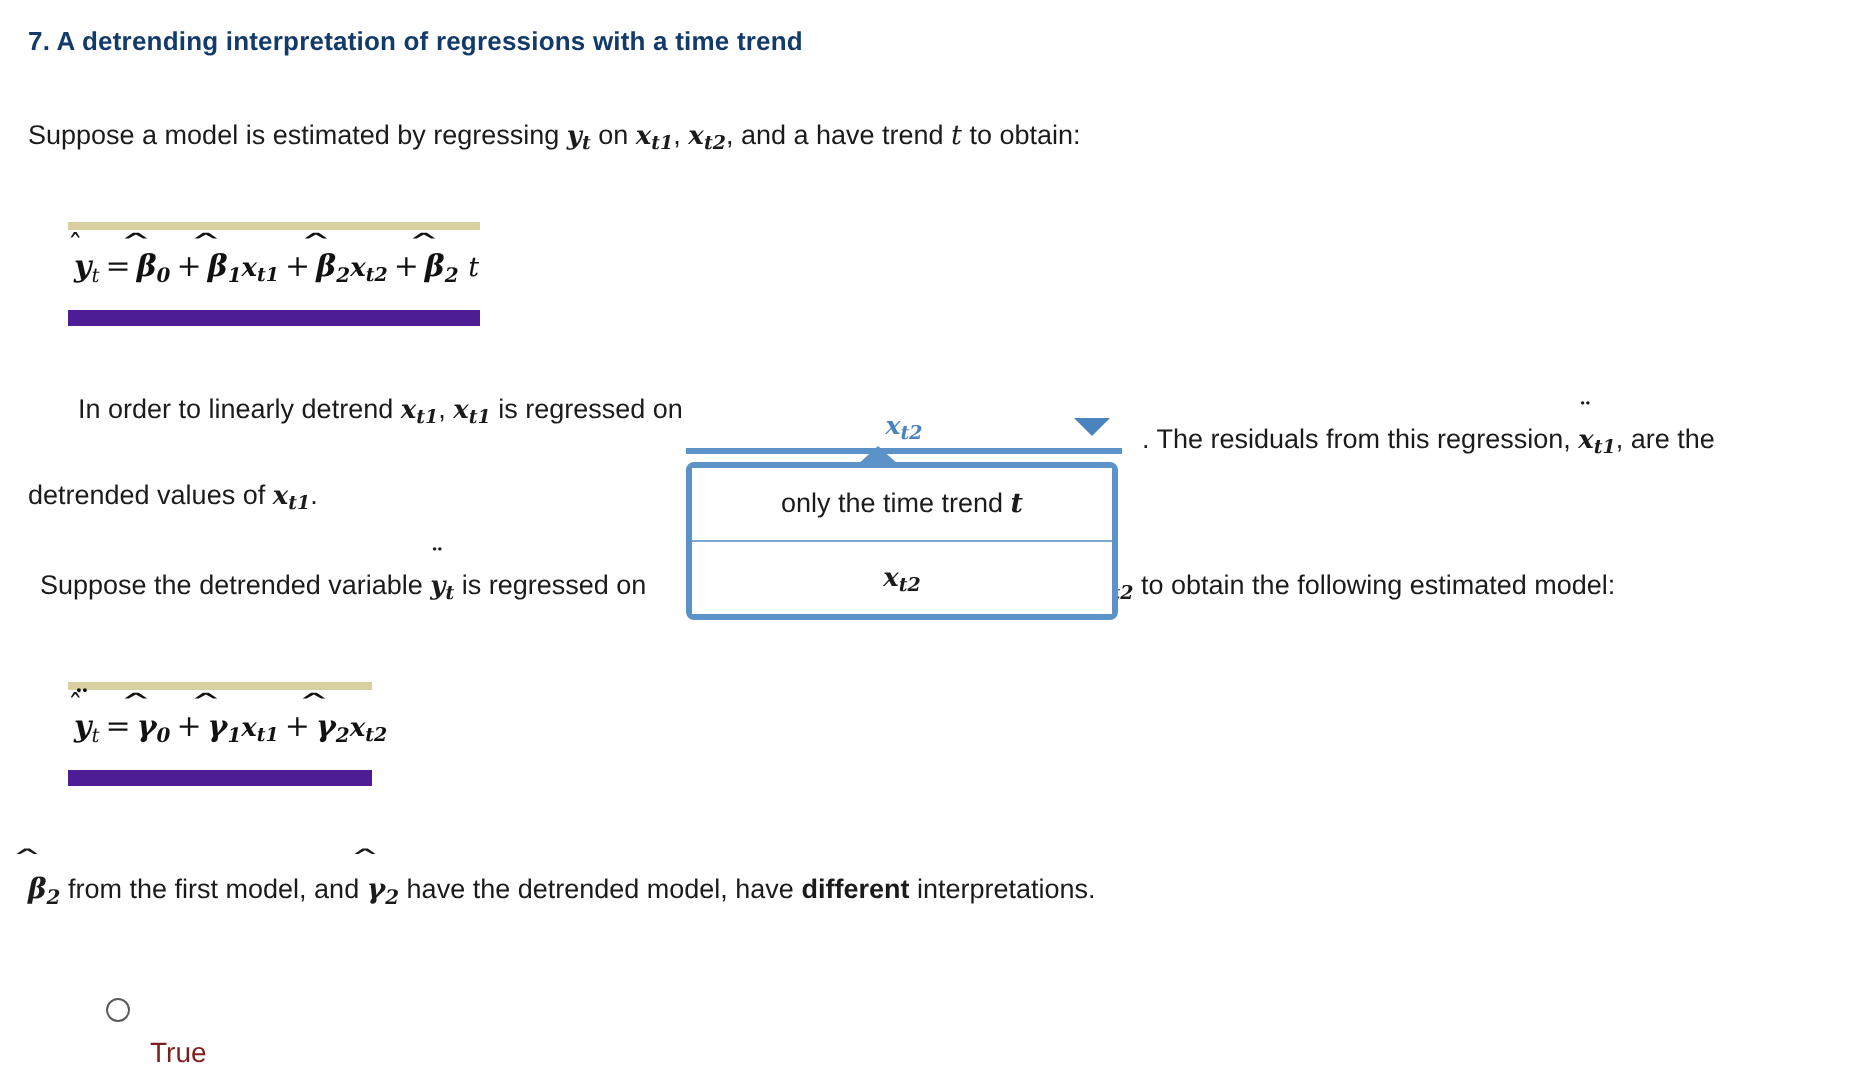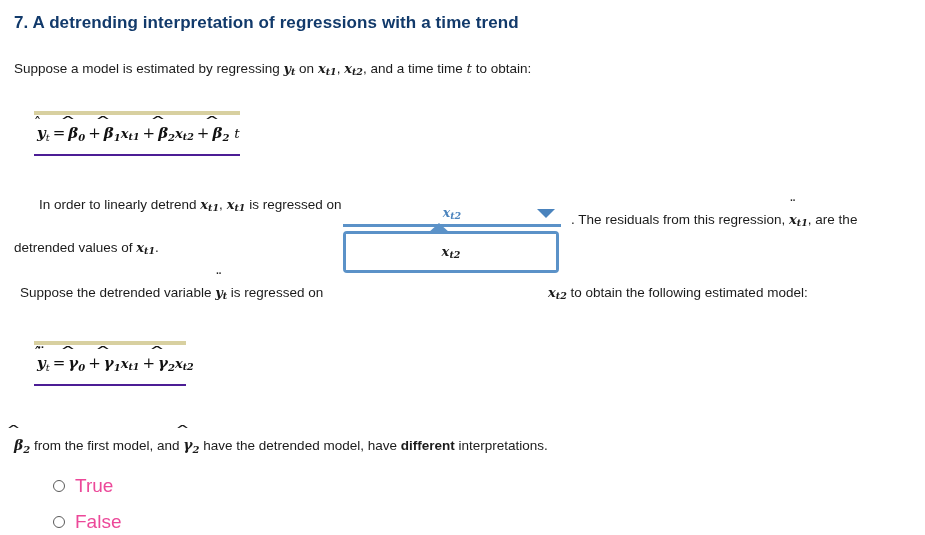--- a/index.html
+++ b/index.html
@@ -15,21 +15,21 @@
     font-size: 13.5px;
     color: #1b1b1b;
     overflow: hidden;
   }
 
   
   .q-title {
     position: absolute;
     left: 14px;
     top: 13px;
-    font-size: 17px;
+    font-size: 13px;
     font-weight: bold;
     color: #123a6b;
     letter-spacing: 0.1px;
     white-space: nowrap;
   }
 
   
   .para {
     position: absolute;
     font-size: 13.5px;
@@ -76,21 +76,21 @@
     font-style: normal;
     font-weight: bold;
     font-size: 0.92em;
     line-height: 1;
   }
 
   
   .eqbox {
     position: absolute;
     border-top: 4px solid #d8d0a0;
-    border-bottom: 2px solid #4c1d95;
+    border-bottom: 8px solid #4c1d95;
     padding: 9px 0 11px 0;
     box-sizing: border-box;
   }
   .eq1 { left: 34px; top: 111px; width: 206px; }
   .eq2 { left: 34px; top: 341px; width: 152px; }
   .eq-inner {
     font-family: "DejaVu Serif", serif;
     font-size: 15px;
     color: #111;
     white-space: nowrap;
@@ -221,32 +221,33 @@
   .radio-dot {
     width: 12px;
     height: 12px;
     border: 1.4px solid #5a5a5a;
     border-radius: 50%;
     background: #fff;
     box-sizing: border-box;
     flex: none;
   }
   .radio-label {
-    font-size: 19px;
-    color: #ec4899;
+    font-size: 14px;
+    color: #7f1d1d;
+    margin-top: 43px;
   }
   b.strong { font-weight: bold; }
 </style>
 </head>
 <body>
 
 <div class="q-title">7. A detrending interpretation of regressions with a time trend</div>
 
 <div class="para p-intro">
-  <span>Suppose a model is estimated by regressing </span><span class="m"><span>y</span><span class="sub">t</span></span><span> on </span><span class="m"><span>x</span><span class="sub">t1</span></span><span>, </span><span class="m"><span>x</span><span class="sub">t2</span></span><span>, and a time time </span><span class="mi">t</span><span> to obtain:</span>
+  <span>Suppose a model is estimated by regressing </span><span class="m"><span>y</span><span class="sub">t</span></span><span> on </span><span class="m"><span>x</span><span class="sub">t1</span></span><span>, </span><span class="m"><span>x</span><span class="sub">t2</span></span><span>, and a have trend </span><span class="mi">t</span><span> to obtain:</span>
 </div>
 
 <div class="eqbox eq1">
   <div class="eq-inner">
     <span class="hat1"><span>y</span></span><span class="sub2">t</span><span class="op">=</span><span class="hatg"><span>β</span><span class="sub2">0</span></span><span class="op">+</span><span class="hatg"><span>β</span><span class="sub2">1</span></span><span class="m"><span>x</span><span class="sub">t1</span></span><span class="op">+</span><span class="hatg"><span>β</span><span class="sub2">2</span></span><span class="m"><span>x</span><span class="sub">t2</span></span><span class="op">+</span><span class="hatg"><span>β</span><span class="sub2">2</span></span>&nbsp;<span class="mi">t</span>
   </div>
 </div>
 
 <div class="para p-detr-1">
   <span>In order to linearly detrend </span><span class="m"><span>x</span><span class="sub">t1</span></span><span>, </span><span class="m"><span>x</span><span class="sub">t1</span></span><span> is regressed on</span>
@@ -274,20 +275,23 @@
 </div>
 
 <div class="dd-trigger">
   <div class="dd-value"><span>x</span><span class="sub">t2</span></div>
   <div class="dd-caret"></div>
 </div>
 
 <div class="dd-pointer"></div>
 <div class="dd-list">
   <div class="dd-item">
+    <span>only the time trend <span class="mi" style="font-weight:bold">t</span></span>
+  </div>
+  <div class="dd-item">
     <span class="m"><span>x</span><span class="sub">t2</span></span>
   </div>
 </div>
 
 <div class="para p-concl">
   <span class="hatg" style="font-family:'DejaVu Serif',serif;font-size:14px"><span>β</span><span class="sub2">2</span></span><span> from the first model, and </span><span class="hatg" style="font-family:'DejaVu Serif',serif;font-size:14px"><span>γ</span><span class="sub2">2</span></span><span> have the detrended model, have </span><b class="strong">different</b><span> interpretations.</span>
 </div>
 
 <div class="radio-row radio-true">
   <div class="radio-dot"></div>

